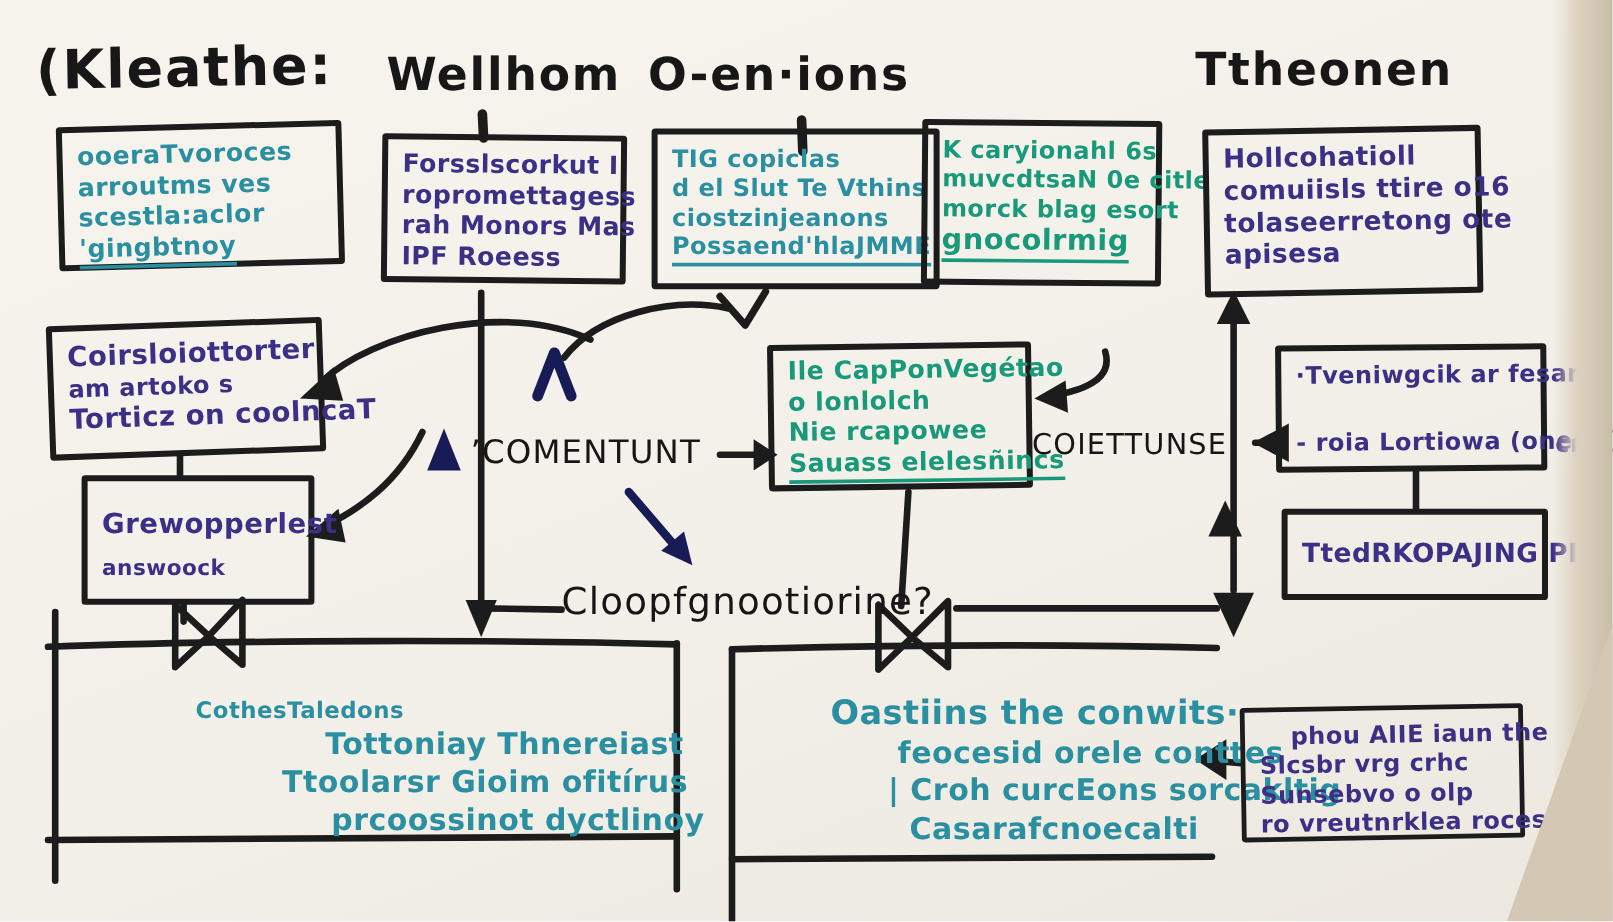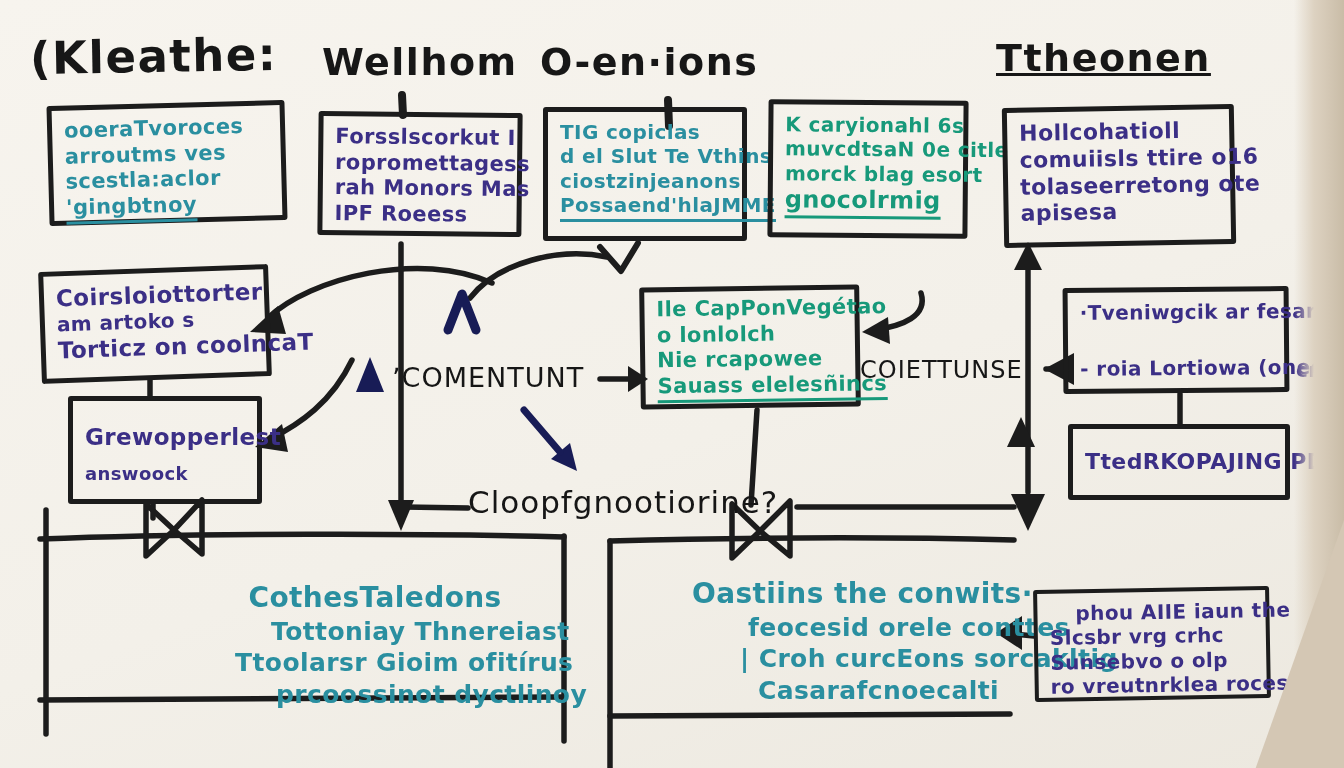--- a/index.html
+++ b/index.html
@@ -110,37 +110,37 @@
       <path d="M524,410 L560,452" stroke-width="7"></path>
       <path d="M448,330 L462,294 L476,330" stroke-width="9"></path>
     </g>
   </svg>
 
   <div class="layer">
 
     <div class="hdr" style="left:30px;top:30px;font-size:45px;transform:rotate(-1deg);">(Kleathe:</div>
     <div class="hdr" style="left:322px;top:40px;">Wellhom</div>
     <div class="hdr" style="left:540px;top:40px;">O-en·ions</div>
-    <div class="hdr" style="left:996px;top:36px;text-decoration:underline;">Ttheonen</div>
+    <div class="hdr" style="left:996px;top:36px;">Ttheonen</div>
 
     <div class="wbox" style="left:48px;top:103px;width:238px;height:120px;transform:rotate(-1.5deg);font-size:21px;">
       <div class="ln teal">ooeraTvoroces</div>
       <div class="ln teal">arroutms ves</div>
       <div class="ln teal">scestla:aclor</div>
       <div class="ln teal"><span class="ul">'gingbtnoy</span></div>
     </div>
 
     <div class="wbox" style="left:318px;top:112px;width:204px;height:124px;transform:rotate(.6deg);font-size:21px;">
       <div class="ln purple">Forsslscorkut I</div>
       <div class="ln purple">ropromettagess</div>
       <div class="ln purple">rah Monors Mas</div>
       <div class="ln purple">IPF Roeess</div>
     </div>
 
-    <div class="wbox" style="left:543px;top:107px;width:204px;height:134px;font-size:20px;">
+    <div class="wbox" style="left:543px;top:107px;width:240px;height:134px;font-size:20px;">
       <div class="ln teal">TIG copiclas</div>
       <div class="ln teal">d el Slut Te Vthins</div>
       <div class="ln teal">ciostzinjeanons</div>
       <div class="ln teal"><span class="ul">Possaend'hlaJMME</span></div>
     </div>
 
     <div class="wbox" style="left:768px;top:100px;width:200px;height:138px;transform:rotate(.5deg);font-size:20px;">
       <div class="ln green">K caryionahl 6s</div>
       <div class="ln green">muvcdtsaN 0e citle</div>
       <div class="ln green">morck blag esort</div>
@@ -182,21 +182,21 @@
     </div>
     <div class="ln purple" style="position:absolute;left:1296px;top:358px;font-size:20px;">cı</div>
 
     <div class="wbox" style="left:1068px;top:424px;width:222px;height:76px;font-size:22px;display:flex;align-items:center;">
       <div class="ln purple">TtedRKOPAJING PDO'S</div>
     </div>
 
     <div class="blabel" style="left:468px;top:484px;font-size:31px;">Cloopfgnootiorine?</div>
 
     <div class="tblock" style="left:163px;top:580px;">
-      <div class="ln teal" style="font-size:28px;text-align:center;">CothesTaledons</div>
+      <div class="ln teal" style="font-size:19px;">CothesTaledons</div>
       <div class="ln teal i1">Tottoniay Thnereiast</div>
       <div class="ln teal i2">Ttoolarsr Gioim ofitírus</div>
       <div class="ln teal i3">prcoossinot dyctlinoy</div>
     </div>
 
     <div class="tblock" style="left:692px;top:576px;">
       <div class="ln teal" style="font-size:28px;">Oastiins the conwits·</div>
       <div class="ln teal" style="margin-left:56px;">feocesid orele conttes</div>
       <div class="ln teal" style="margin-left:48px;">| Croh curcEons sorcakltig</div>
       <div class="ln teal" style="margin-left:66px;">Casarafcnoecalti</div>

